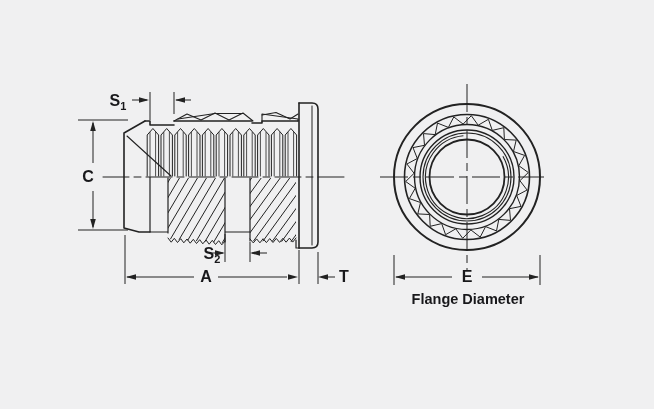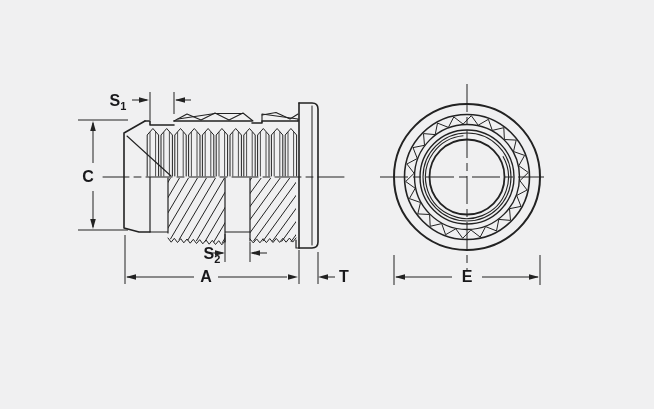--- a/index.html
+++ b/index.html
@@ -201,13 +201,14 @@
   <span class="lbl" style="left:88px;top:177px">C</span>
 
   <span class="lbl" style="left:212px;top:254px"><span>S</span><sub>2</sub></span>
 
   <span class="lbl" style="left:206px;top:277px">A</span>
 
   <span class="lbl" style="left:344px;top:277px">T</span>
 
   <span class="lbl" style="left:467px;top:277px">E</span>
 
+  <span class="lbl caption" style="left:468px;top:299px">Flange Diameter</span>
 </div>
 
 </body></html>

